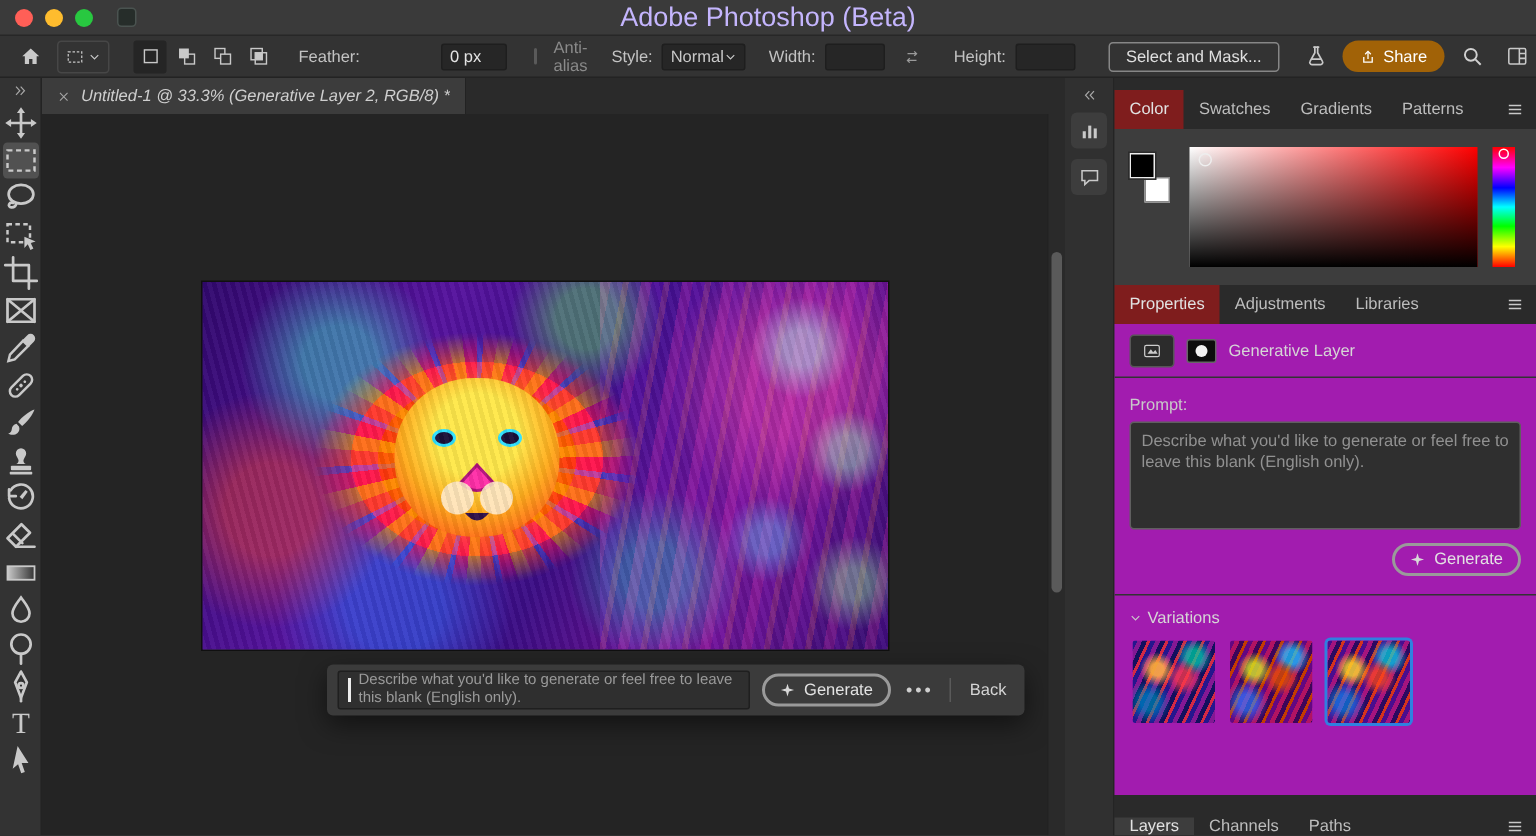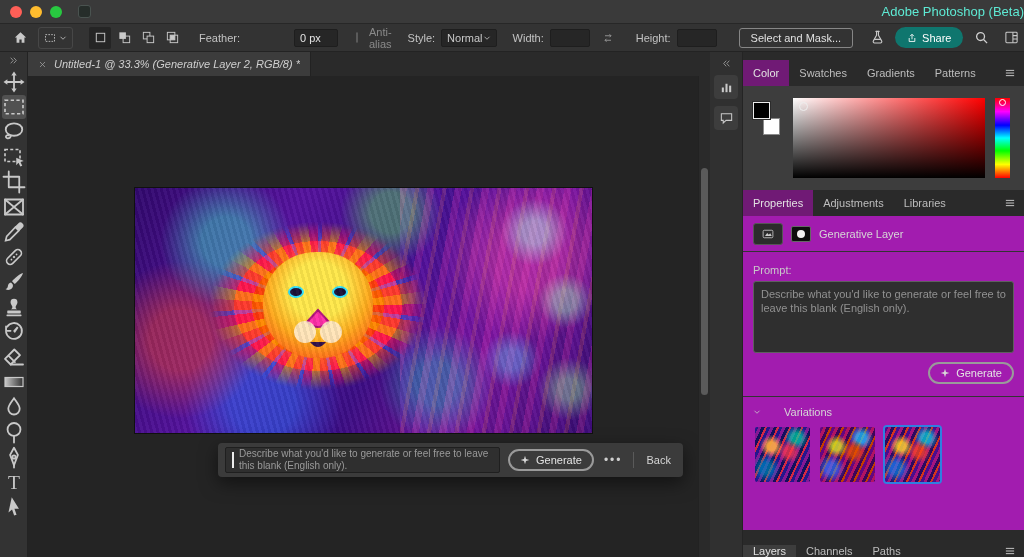--- a/index.html
+++ b/index.html
@@ -9,21 +9,21 @@
   #app { position:relative; width:1024px; height:557px; background:#242424; overflow:hidden; }
 
   
   #titlebar { position:absolute; left:0; top:0; width:100%; height:24px; background:#3a3a3a;
               border-bottom:1px solid #272727; display:flex; align-items:center; }
   .traffic { display:flex; gap:8px; padding-left:10px; align-items:center; }
   .tl { width:12px; height:12px; border-radius:50%; display:inline-block; cursor:pointer; }
   .tl.red{ background:#ff5f57; } .tl.yellow{ background:#febc2e; } .tl.green{ background:#28c840; }
   .tb-extra { width:13px; height:13px; margin-left:8px; border-radius:3px; background:#262d2a;
               border:1px solid #4a5350; }
-  #window-title { position:absolute; left:0; right:0; text-align:right; font-size:13px; color:#5eead4; pointer-events:none; }
+  #window-title { position:absolute; left:0; right:0; text-align:center; font-size:18px; color:#c4b5fd; pointer-events:none; }
 
   
   #optionsbar { position:absolute; left:0; top:24px; width:100%; height:28px; background:#333333;
                 border-bottom:1px solid #232323; display:flex; align-items:center; padding:0 8px; gap:6px; }
   .ob-btn { height:22px; min-width:24px; display:flex; align-items:center; justify-content:center;
             border-radius:3px; cursor:pointer; }
   .preset-well { display:flex; align-items:center; gap:3px; border:1px solid #474747; border-radius:3px;
                  height:22px; padding:0 5px; cursor:pointer; }
   .mode-group { display:flex; gap:2px; margin-left:10px; }
   .mode-btn { width:22px; height:22px; display:flex; align-items:center; justify-content:center;
@@ -33,21 +33,21 @@
   .ob-label.dim { color:#8a8a8a; }
   .ob-input { height:18px; background:#262626; border:1px solid #1e1e1e; border-radius:2px;
               color:#e3e3e3; font-size:11px; padding:0 5px; font-family:inherit; }
   .w44{ width:44px;margin-left:48px; } .w40{ width:40px; }
   .ob-select { height:18px; background:#262626; border:1px solid #1e1e1e; border-radius:2px;
                display:flex; align-items:center; justify-content:space-between; width:72px; padding:0 5px; cursor:pointer; }
   .chk { width:11px; height:11px; border:1px solid #5a5a5a; background:#3a3a3a; border-radius:2px;
          display:inline-block; margin-left:12px; }
   .btn-outline { border:1px solid #868686; border-radius:3px; color:#e0e0e0; padding:3px 11px;
                  cursor:pointer; white-space:nowrap; }
-  .btn-share { background:#0f766e; color:#fff; border-radius:11px; height:21px; padding:0 12px;
+  .btn-share { background:#a16207; color:#fff; border-radius:11px; height:21px; padding:0 12px;
                display:flex; align-items:center; gap:5px; cursor:pointer; font-size:11px; }
   .flexspace { flex:1; }
 
   
   #toolstrip { position:absolute; left:0; top:52px; bottom:0; width:28px; background:#333333;
                border-right:1px solid #232323; display:flex; flex-direction:column; align-items:center; }
   .strip-head { height:17px; display:flex; align-items:center; justify-content:center; width:100%; cursor:pointer; }
   .tool { width:24px; height:24px; margin:1px 0; display:flex; align-items:center; justify-content:center;
           border-radius:3px; cursor:pointer; }
   .tool.active { background:#515151; }
@@ -125,21 +125,21 @@
   
   #rightcol { position:absolute; left:710px; top:52px; width:314px; bottom:0; display:flex; background:#2a2a2a; }
   #dockstrip { width:33px; background:#303030; border-right:1px solid #242424; display:flex;
                flex-direction:column; align-items:center; padding-top:3px; }
   .dock-btn { width:24px; height:24px; margin-top:7px; background:#3d3d3d; border-radius:4px;
               display:flex; align-items:center; justify-content:center; cursor:pointer; }
   #panelcol { flex:1; display:flex; flex-direction:column; }
   .panel-gap { height:8px; background:#2a2a2a; }
   .panel-tabs { height:26px; background:#2a2a2a; display:flex; align-items:stretch; }
   .panel-tab { display:flex; align-items:center; padding:0 10px; color:#bdbdbd; cursor:pointer; white-space:nowrap; }
-  .panel-tab.active { background:#701a75; color:#e2e2e2; }
+  .panel-tab.active { background:#7f1d1d; color:#e2e2e2; }
   .panel-menu-wrap { margin-left:auto; display:flex; align-items:center; padding:0 8px; cursor:pointer; }
 
   
   #color-content { height:104px; background:#3d3d3d; position:relative; }
   .swatch-bg { position:absolute; left:20px; top:32px; width:17px; height:17px; background:#fff;
                border:1px solid #8a8a8a; cursor:pointer; }
   .swatch-fg { position:absolute; left:10px; top:16px; width:17px; height:17px; background:#000;
                border:1px solid #ededed; outline:1px solid #2c2c2c; cursor:pointer; }
   .sat-field { position:absolute; left:50px; top:12px; width:192px; height:80px; cursor:crosshair;
                background:linear-gradient(to top,#000,rgba(0,0,0,0)), linear-gradient(to right,#fff,#f00); }
@@ -159,21 +159,21 @@
                display:flex; align-items:center; justify-content:center; cursor:pointer; }
   .mask-chip i { width:8px; height:8px; background:#f2f2f2; border-radius:50%; display:block; }
   .layer-name { color:#d6d6d6; }
   .prompt-label { margin:12px 10px 5px; color:#c9c9c9; }
   #prompt-textarea { margin:0 10px; width:calc(100% - 20px); height:72px; resize:none; background:#2f2f2f;
                      border:1px solid #5f5f5f; border-radius:3px; color:#ddd; font-family:inherit;
                      font-size:11px; padding:5px 7px; line-height:1.3; }
   #prompt-textarea::placeholder { color:#919191; }
   .gen-row { display:flex; justify-content:flex-end; margin:9px 10px 0; }
   .hdiv { height:1px; background:#333; margin-top:12px; }
-  .variations-header { display:flex; align-items:center; gap:23px; padding:9px 10px 7px; cursor:pointer; color:#d6d6d6; }
+  .variations-header { display:flex; align-items:center; gap:4px; padding:9px 10px 7px; cursor:pointer; color:#d6d6d6; }
   .thumbs { display:flex; gap:10px; padding:2px 0 0 12px; }
   .variant { width:55px; height:55px; border-radius:2px; cursor:pointer;
     background:
       radial-gradient(circle at 30% 35%, rgba(255,220,40,.8) 0 8%, transparent 22%),
       radial-gradient(circle at 62% 45%, rgba(255,70,30,.75) 0 10%, transparent 26%),
       radial-gradient(circle at 75% 20%, rgba(0,220,230,.7) 0 8%, transparent 20%),
       radial-gradient(circle at 20% 75%, rgba(0,150,255,.6) 0 9%, transparent 24%),
       repeating-linear-gradient(115deg, #4a0d8e 0 3px, #a4147e 3px 6px, #2c0960 6px 9px, #d4331e 9px 11px); }
   .variant.v1 { filter:hue-rotate(-18deg) brightness(.95); }
   .variant.v2 { filter:hue-rotate(14deg); }

